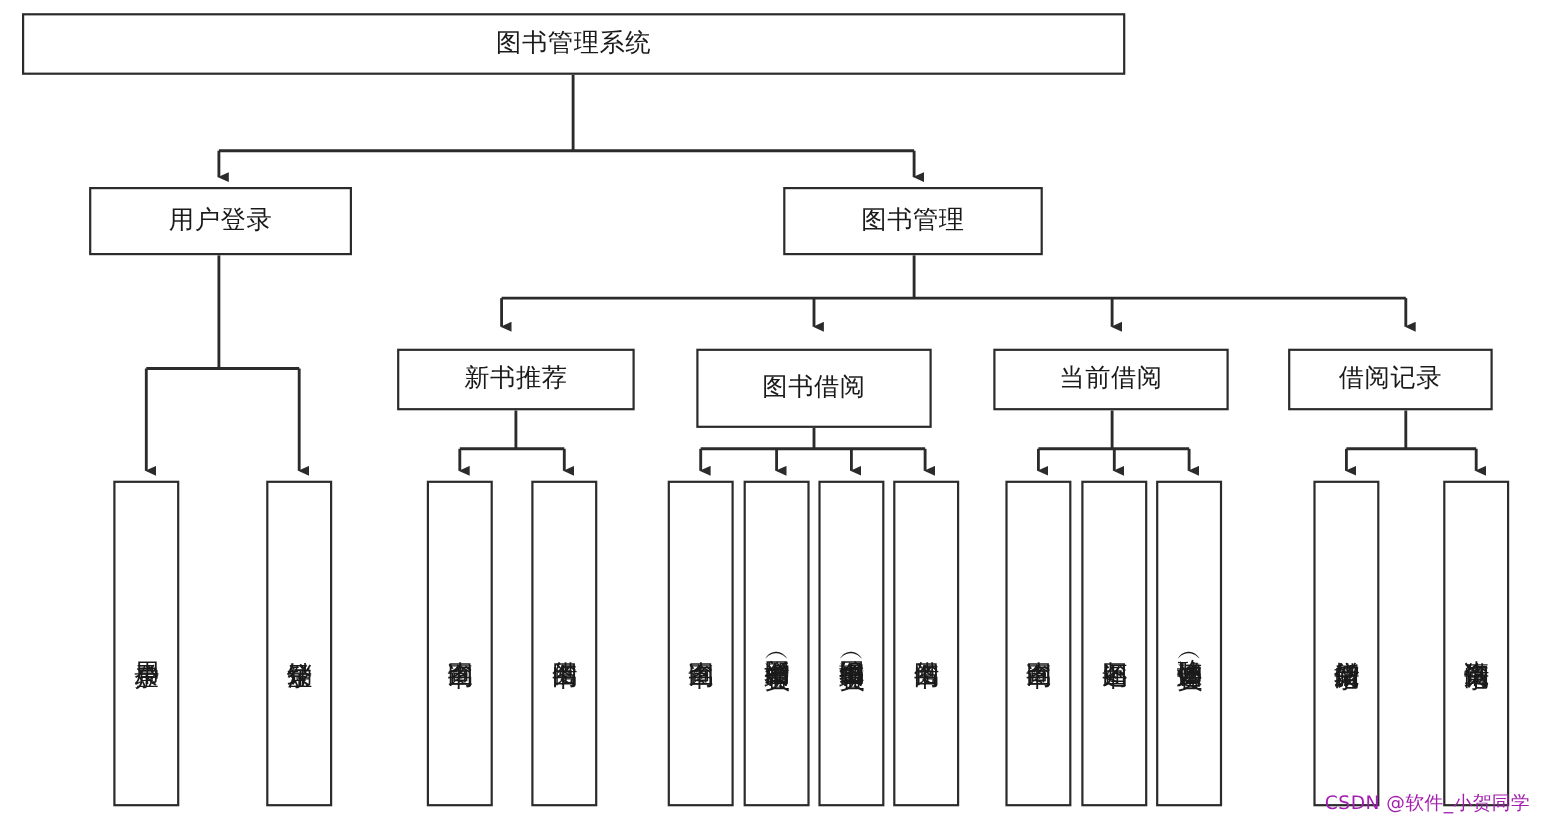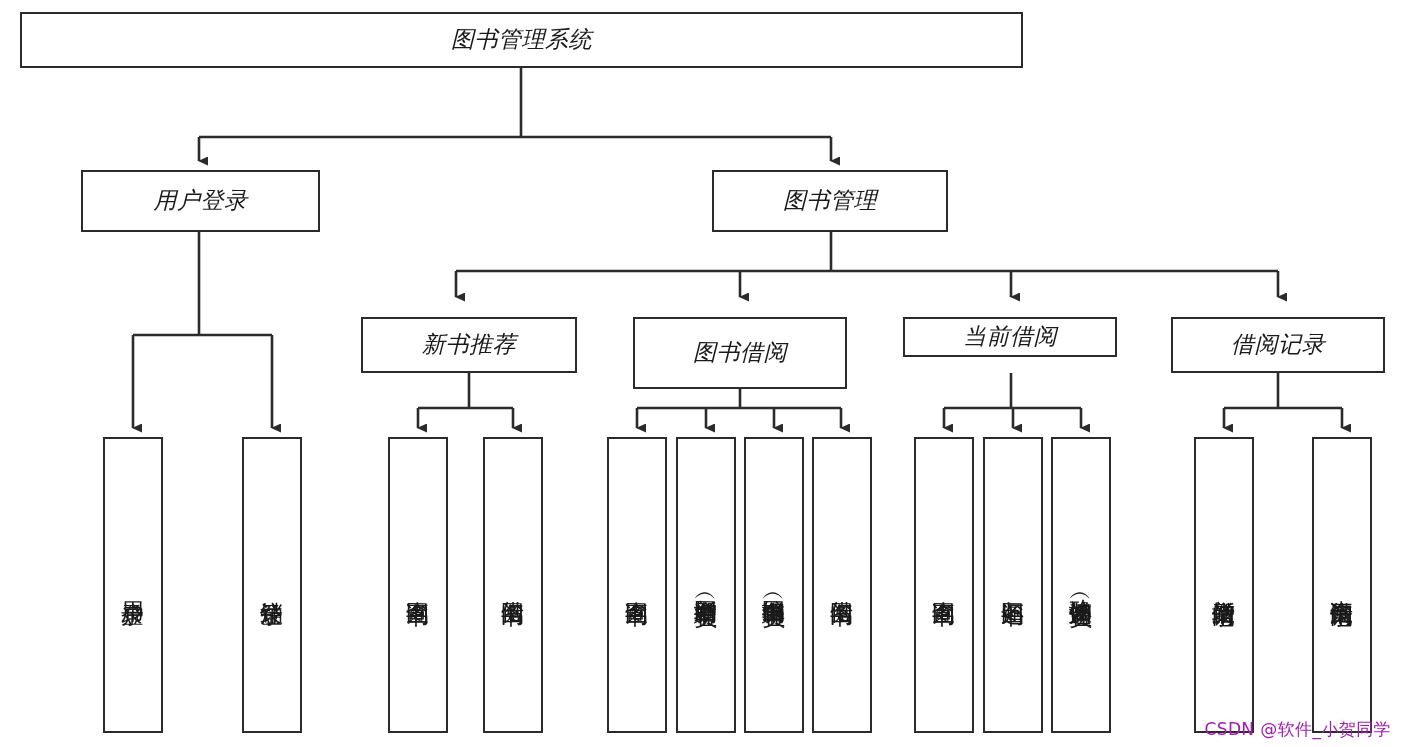--- a/index.html
+++ b/index.html
@@ -34,21 +34,20 @@
     align-items: center;
     justify-content: center;
     overflow: hidden;
   }
   .node-label-h {
     font-size: 23px;
     color: #1a1a1a;
     line-height: 1.1;
     letter-spacing: 0.5px;
     white-space: nowrap;
-    font-style: italic;
   }
   .node-label-v {
     font-size: 23px;
     color: #1a1a1a;
     writing-mode: vertical-rl;
     text-orientation: upright;
     line-height: 1.22;
     letter-spacing: 1px;
     white-space: nowrap;
     text-align: center;
@@ -134,25 +133,25 @@
   </div>
 
   <div class="node-box" style="left:361px; top:317px; width:216px; height:56px;">
     <span class="node-label-h">新书推荐</span>
   </div>
 
   <div class="node-box" style="left:633px; top:317px; width:214px; height:72px;">
     <span class="node-label-h">图书借阅</span>
   </div>
 
-  <div class="node-box" style="left:903px; top:317px; width:214px; height:40px;">
+  <div class="node-box" style="left:903px; top:317px; width:214px; height:56px;">
     <span class="node-label-h">当前借阅</span>
   </div>
 
-  <div class="node-box" style="left:1171px; top:317px; width:214px; height:56px;">
+  <div class="node-box" style="left:1171px; top:317px; width:186px; height:56px;">
     <span class="node-label-h">借阅记录</span>
   </div>
 
   <div class="node-box" style="left:103px; top:437px; width:60px; height:296px;">
     <span class="node-label-v">用户登录</span>
   </div>
   <div class="node-box" style="left:242px; top:437px; width:60px; height:296px;">
     <span class="node-label-v">注销登录</span>
   </div>
 

